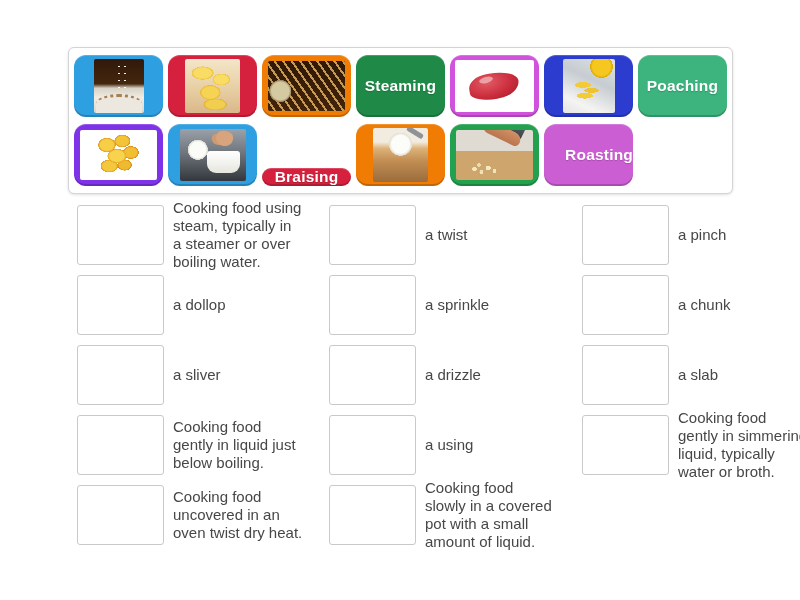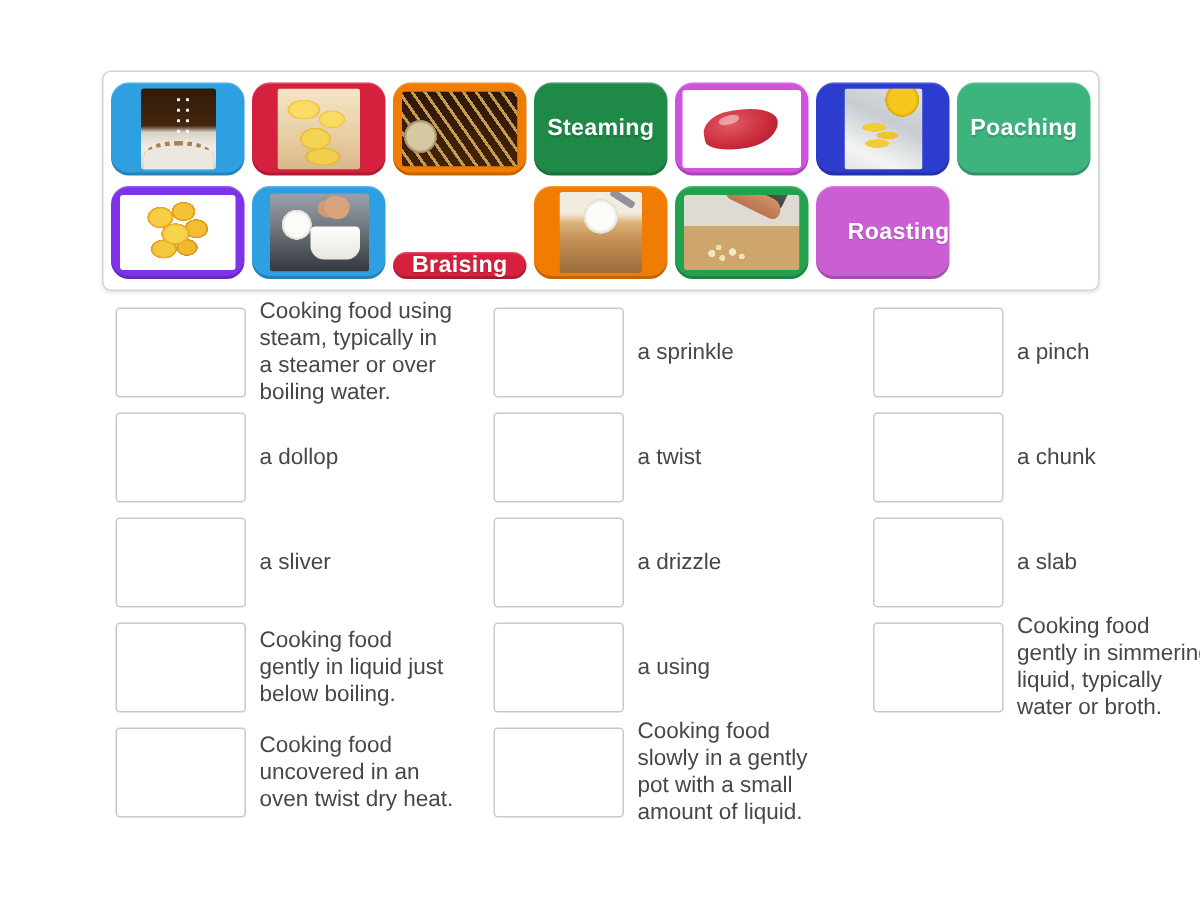--- a/index.html
+++ b/index.html
@@ -167,37 +167,37 @@
     </div>
     <div class="mrow">
       <div class="slot"></div>
       <div class="mlabel">Cooking food uncovered in an oven twist dry heat.</div>
     </div>
   </div>
 
   <div class="col col2">
     <div class="mrow">
       <div class="slot"></div>
+      <div class="mlabel">a twist</div>
+    </div>
+    <div class="mrow">
+      <div class="slot"></div>
       <div class="mlabel">a sprinkle</div>
     </div>
     <div class="mrow">
       <div class="slot"></div>
-      <div class="mlabel">a twist</div>
-    </div>
-    <div class="mrow">
-      <div class="slot"></div>
       <div class="mlabel">a drizzle</div>
     </div>
     <div class="mrow">
       <div class="slot"></div>
       <div class="mlabel">a using</div>
     </div>
     <div class="mrow">
       <div class="slot"></div>
-      <div class="mlabel">Cooking food slowly in a gently pot with a small amount of liquid.</div>
+      <div class="mlabel">Cooking food slowly in a covered pot with a small amount of liquid.</div>
     </div>
   </div>
 
   <div class="col col3">
     <div class="mrow">
       <div class="slot"></div>
       <div class="mlabel">a pinch</div>
     </div>
     <div class="mrow">
       <div class="slot"></div>

